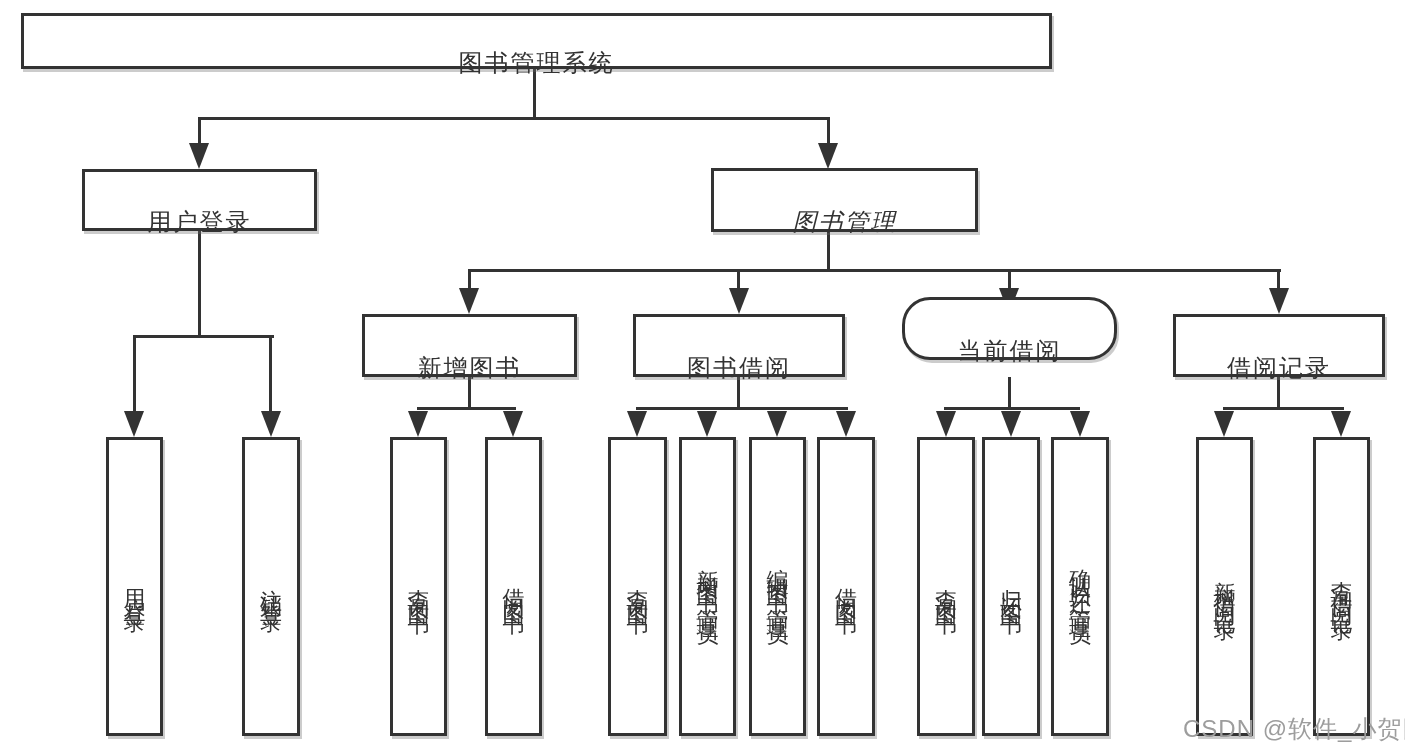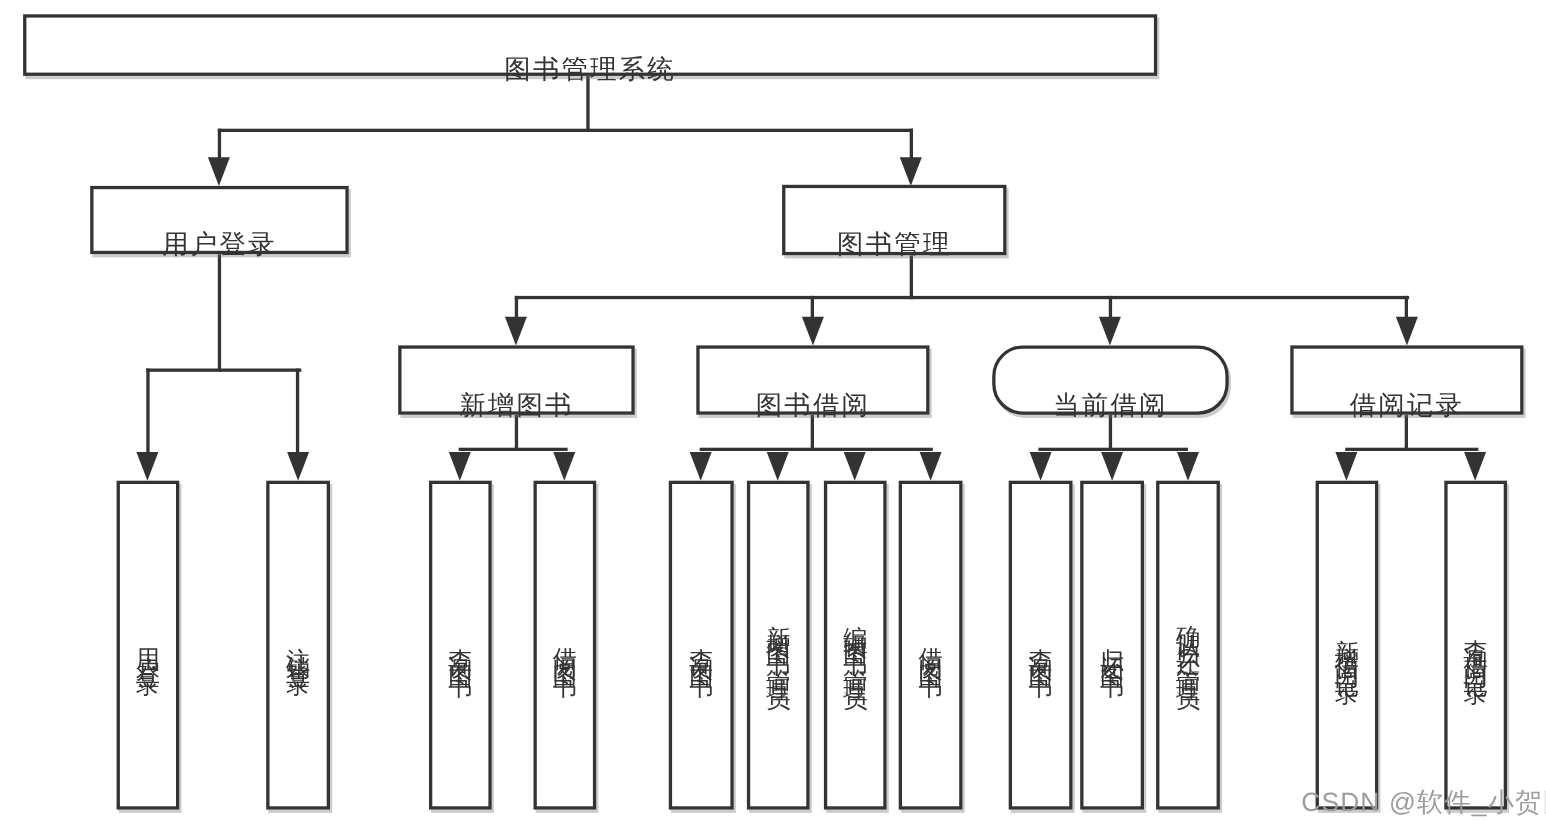--- a/index.html
+++ b/index.html
@@ -77,31 +77,31 @@
 
 <div id="canvas">
 
   <div class="box" style="left:21px; top:13px; width:1031px; height:56px;">
     <span class="hlabel">图书管理系统</span>
   </div>
 
   <div class="box" style="left:82px; top:169px; width:235px; height:62px;">
     <span class="hlabel">用户登录</span>
   </div>
-  <div class="box" style="left:711px; top:168px; width:204px; height:64px;">
+  <div class="box" style="left:711px; top:168px; width:267px; height:64px;font-style:italic;">
     <span class="hlabel">图书管理</span>
   </div>
 
   <div class="box" style="left:362px; top:314px; width:215px; height:63px;">
     <span class="hlabel">新增图书</span>
   </div>
   <div class="box" style="left:633px; top:314px; width:212px; height:63px;">
     <span class="hlabel">图书借阅</span>
   </div>
-  <div class="box" style="left:902px; top:314px; width:215px; height:63px;border-radius:28px;">
+  <div class="box" style="left:902px; top:297px; width:215px; height:63px;border-radius:28px;">
     <span class="hlabel">当前借阅</span>
   </div>
   <div class="box" style="left:1173px; top:314px; width:212px; height:63px;">
     <span class="hlabel">借阅记录</span>
   </div>
 
   <div class="box leaf" style="left:106px; width:57px;">
     <span class="vlabel">用户登录</span>
   </div>
   <div class="box leaf" style="left:242px; width:58px;">

